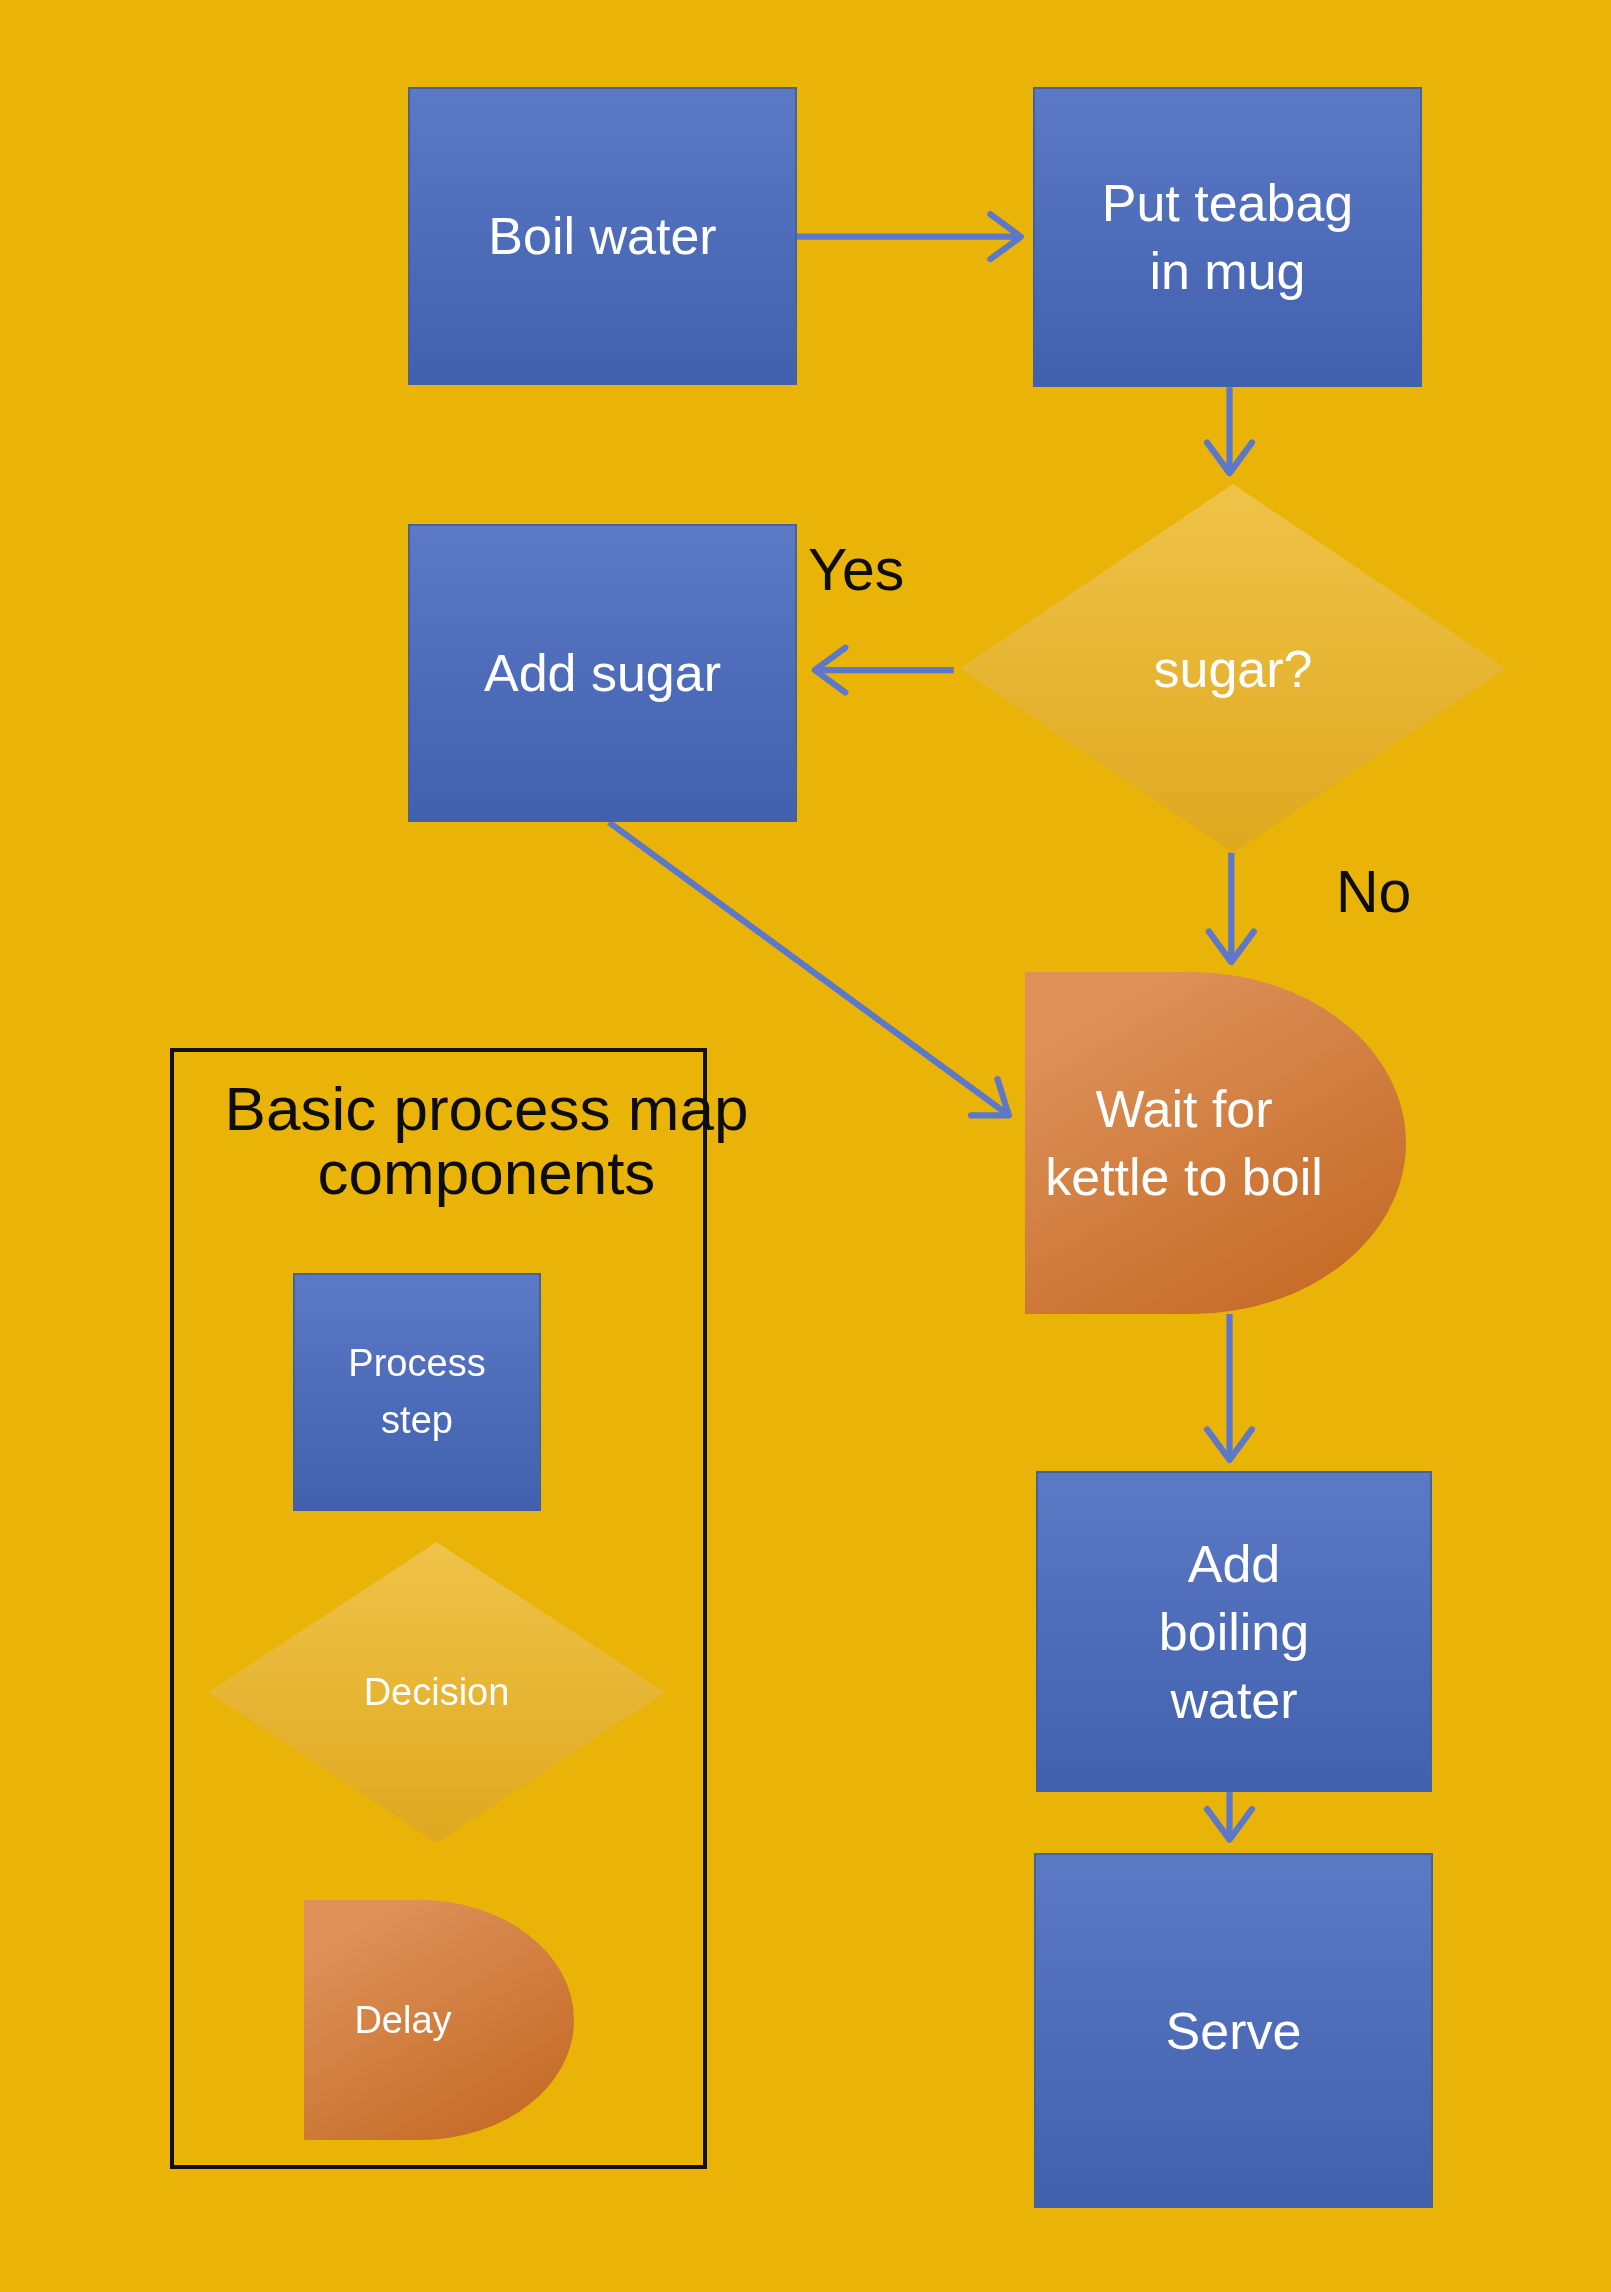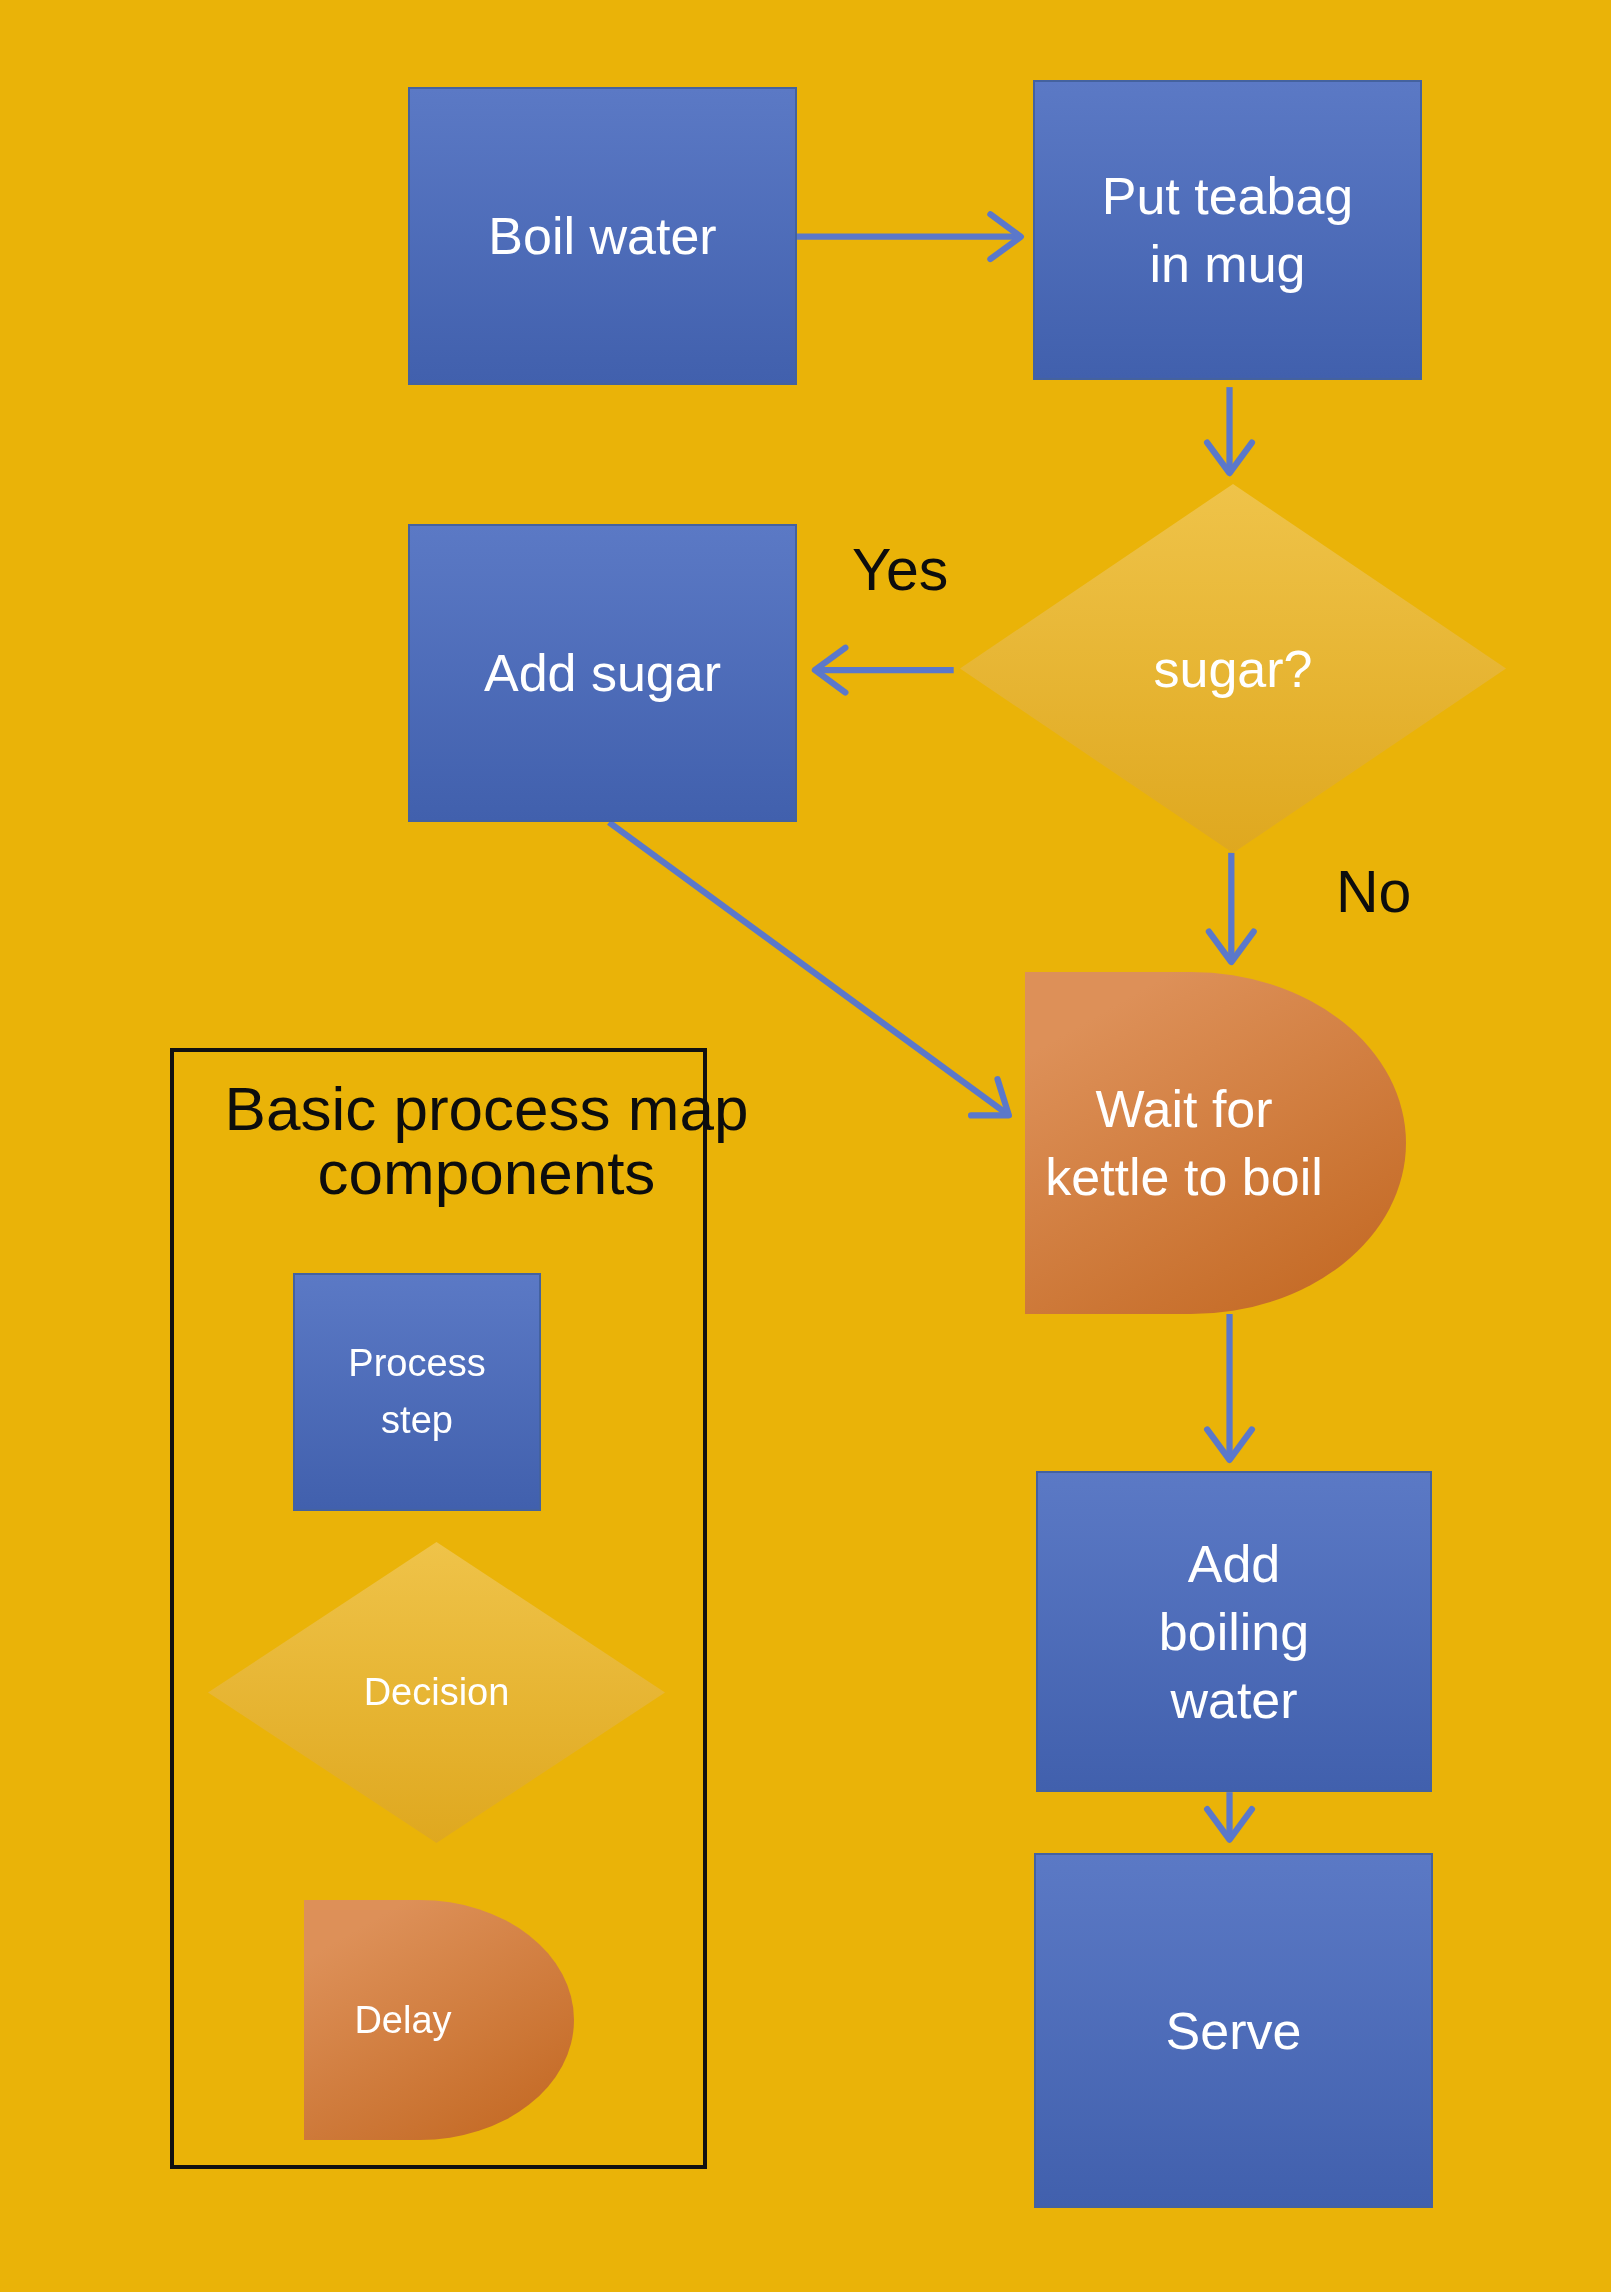--- a/index.html
+++ b/index.html
@@ -26,32 +26,32 @@
   .delay{
     background:linear-gradient(150deg, var(--delay-top) 15%, var(--delay-bottom) 85%);
     font-size:52px; line-height:68px;
   }
   #node-wait{
     left:1025px; top:972px; width:381px; height:342px;
     border-radius:0 215px 215px 0 / 0 171px 171px 0;
   }
   #node-wait .lbl{ padding-right:63px; }
   #node-boil{ left:408px; top:87px; width:389px; height:298px; }
-  #node-teabag{ left:1033px; top:80px; width:389px; height:300px; }
+  #node-teabag{ left:1033px; top:87px; width:389px; height:300px; }
   #node-teabag .lbl{ width:269px; margin:0 auto; }
   #node-sugar-decision{ left:960px; top:484px; width:546px; height:369px; }
   #node-add-sugar{ left:408px; top:524px; width:389px; height:298px; }
   #node-wait .lbl-inner{ width:278px; margin:0 auto; }
   #node-add-boiling{ left:1036px; top:1471px; width:396px; height:321px; }
   #node-add-boiling .lbl{ width:224px; margin:12px auto; }
   #node-serve{ left:1034px; top:1853px; width:399px; height:355px; }
   .edge-label{
     position:absolute; color:#0d0d0d; font-size:59px; font-weight:400;
   }
-  #label-yes{ left:852px; top:536px;text-align:center; }
+  #label-yes{ left:808px; top:536px;text-align:center; }
   #label-no{ left:1336px; top:858px; }
   #arrow-layer{ position:absolute; left:0; top:0; }
 
   
   #legend{
     position:absolute; left:170px; top:1048px; width:537px; height:1121px;
     border:4.5px solid var(--legend-border); box-sizing:border-box;
   }
   #legend-title{
     position:absolute; left:0px; top:25px; width:100%;

